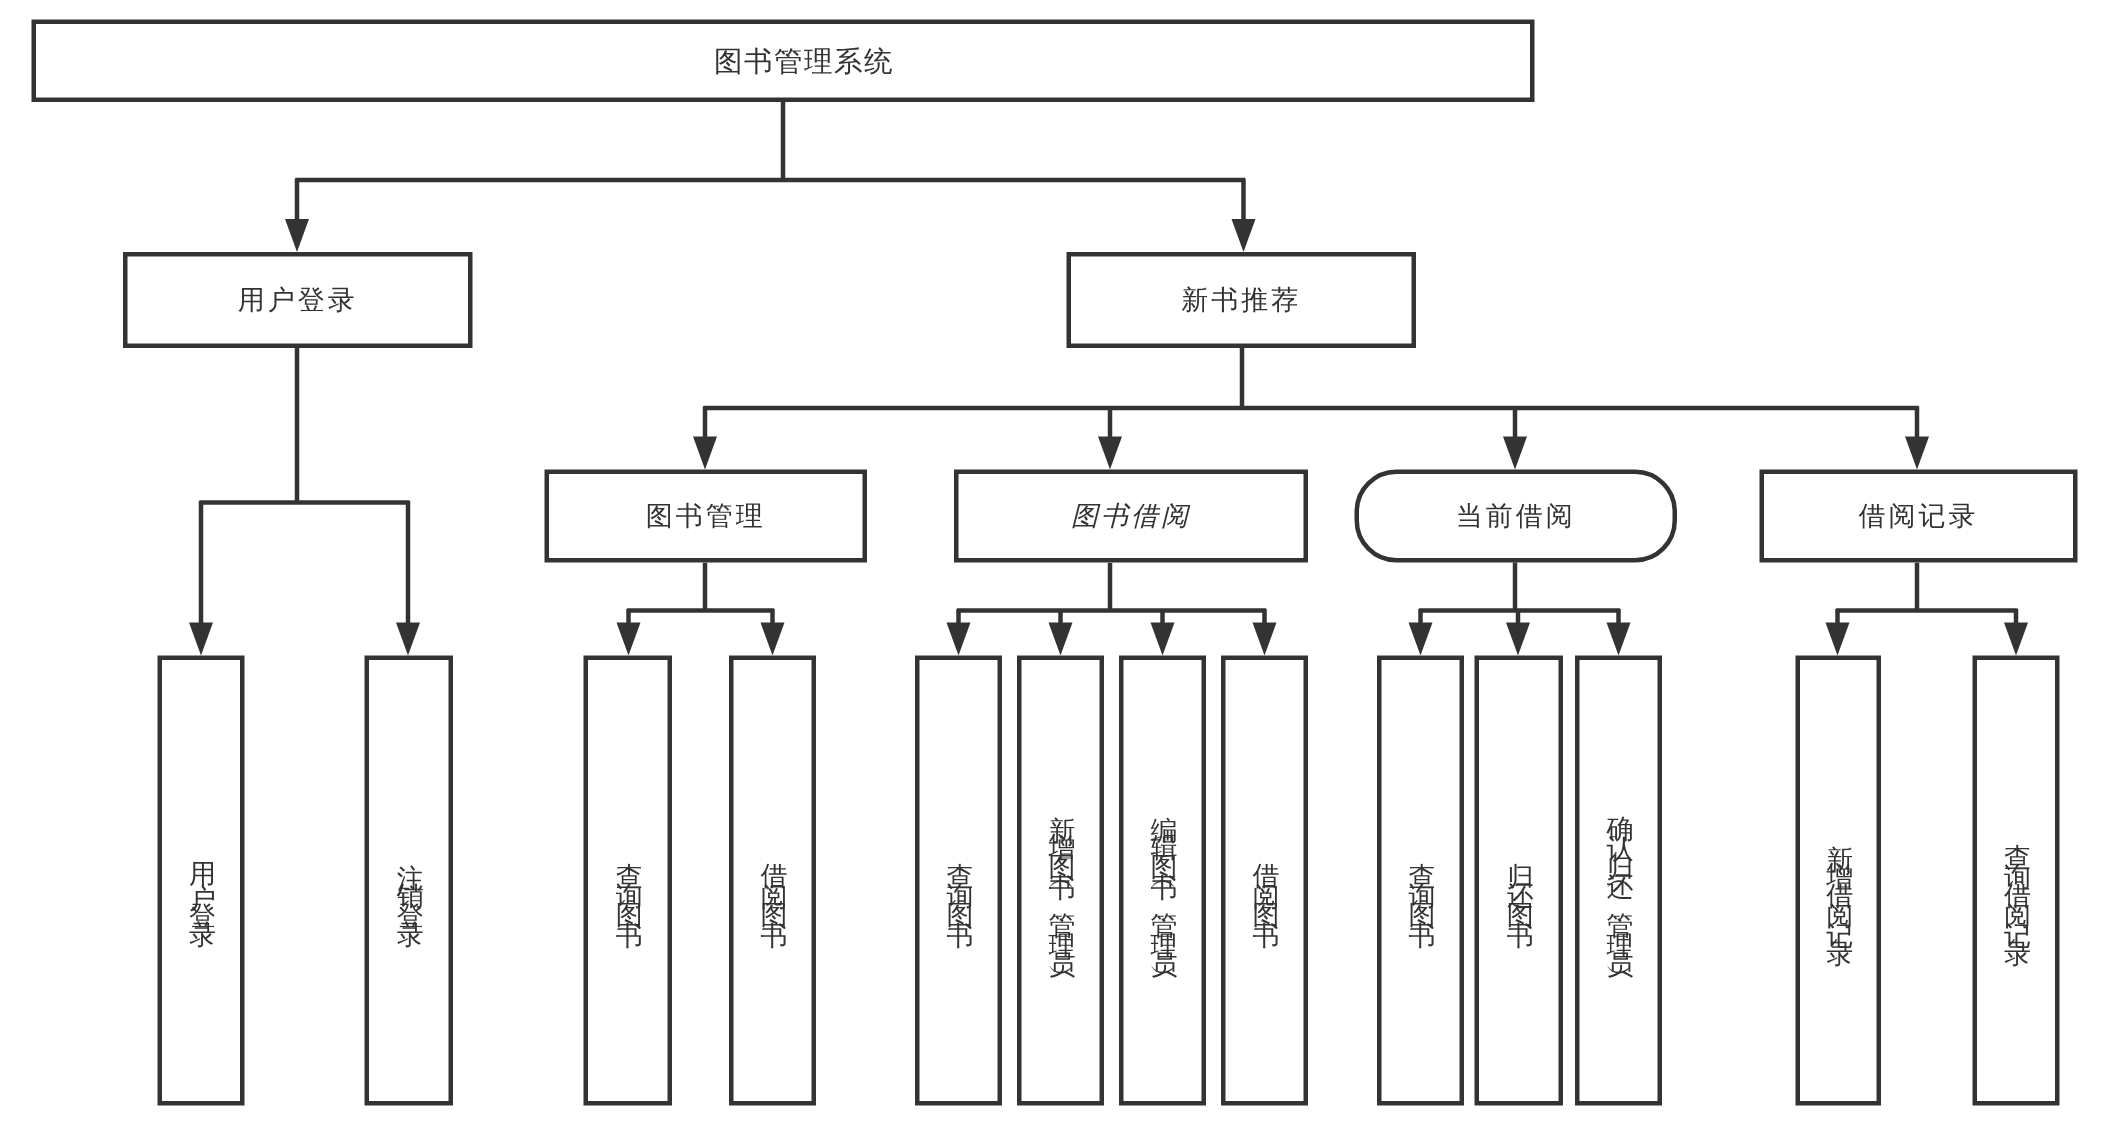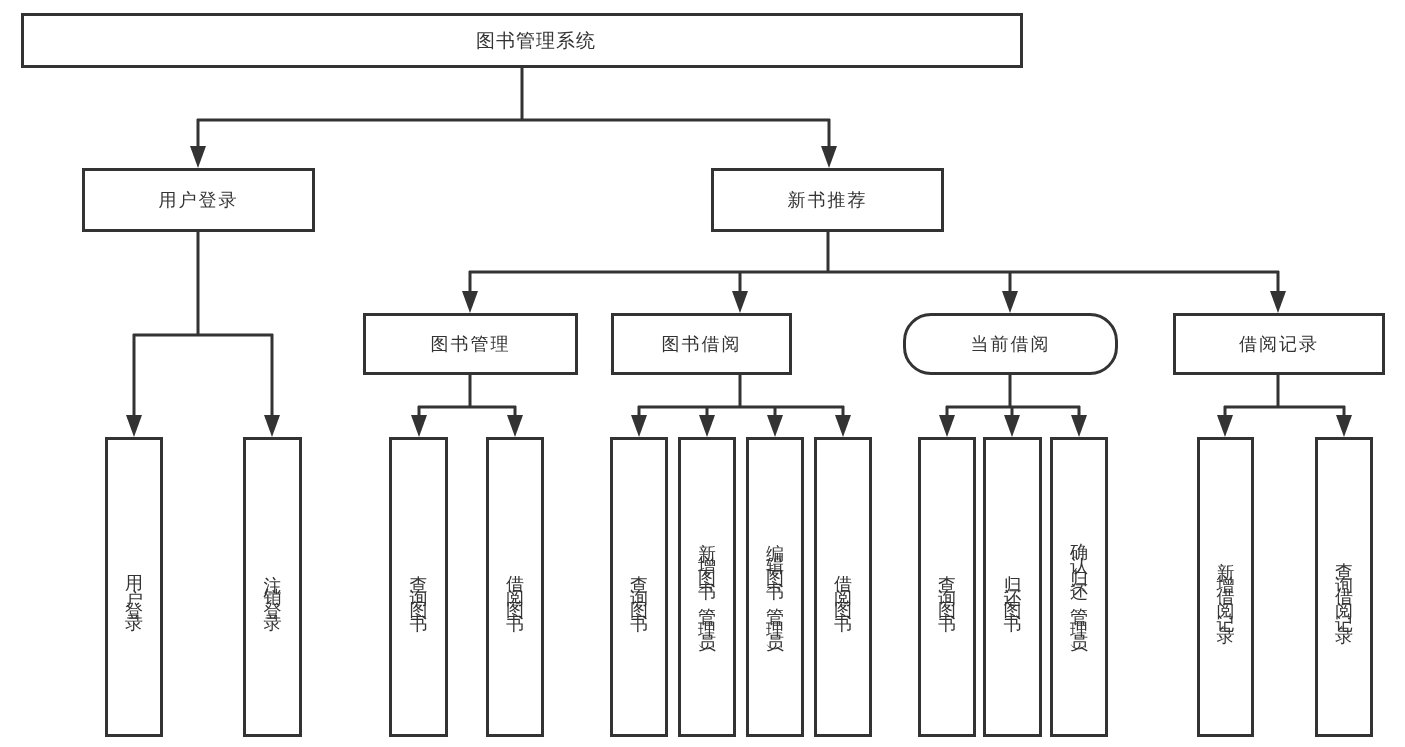--- a/index.html
+++ b/index.html
@@ -150,21 +150,21 @@
       <polygon points="1336,415 1352,415 1344,437"></polygon>
     </g>
   </svg>
 
   <div class="node h-node root-node" style="left:21px; top:13px; width:1002px; height:55px;">图书管理系统</div>
 
   <div class="node h-node" style="left:82px; top:168px; width:233px; height:64px;">用户登录</div>
   <div class="node h-node" style="left:711px; top:168px; width:233px; height:64px;">新书推荐</div>
 
   <div class="node h-node" style="left:363px; top:313px; width:215px; height:62px;">图书管理</div>
-  <div class="node h-node" style="left:611px; top:313px; width:181px; height:62px;">图书借阅</div>
+  <div class="node h-node" style="left:636px; top:313px; width:236px; height:62px;font-style:italic;">图书借阅</div>
   <div class="node h-node" style="left:903px; top:313px; width:215px; height:62px;border-radius:28px;">当前借阅</div>
   <div class="node h-node" style="left:1173px; top:313px; width:212px; height:62px;">借阅记录</div>
 
   <div class="node v-node" style="left:105px; top:437px; width:58px; height:300px;">用户登录</div>
   <div class="node v-node" style="left:243px; top:437px; width:59px; height:300px;">注销登录</div>
 
   <div class="node v-node" style="left:389px; top:437px; width:59px; height:300px;">查询图书</div>
   <div class="node v-node" style="left:486px; top:437px; width:58px; height:300px;">借阅图书</div>
 
   <div class="node v-node" style="left:610px; top:437px; width:58px; height:300px;">查询图书</div>

